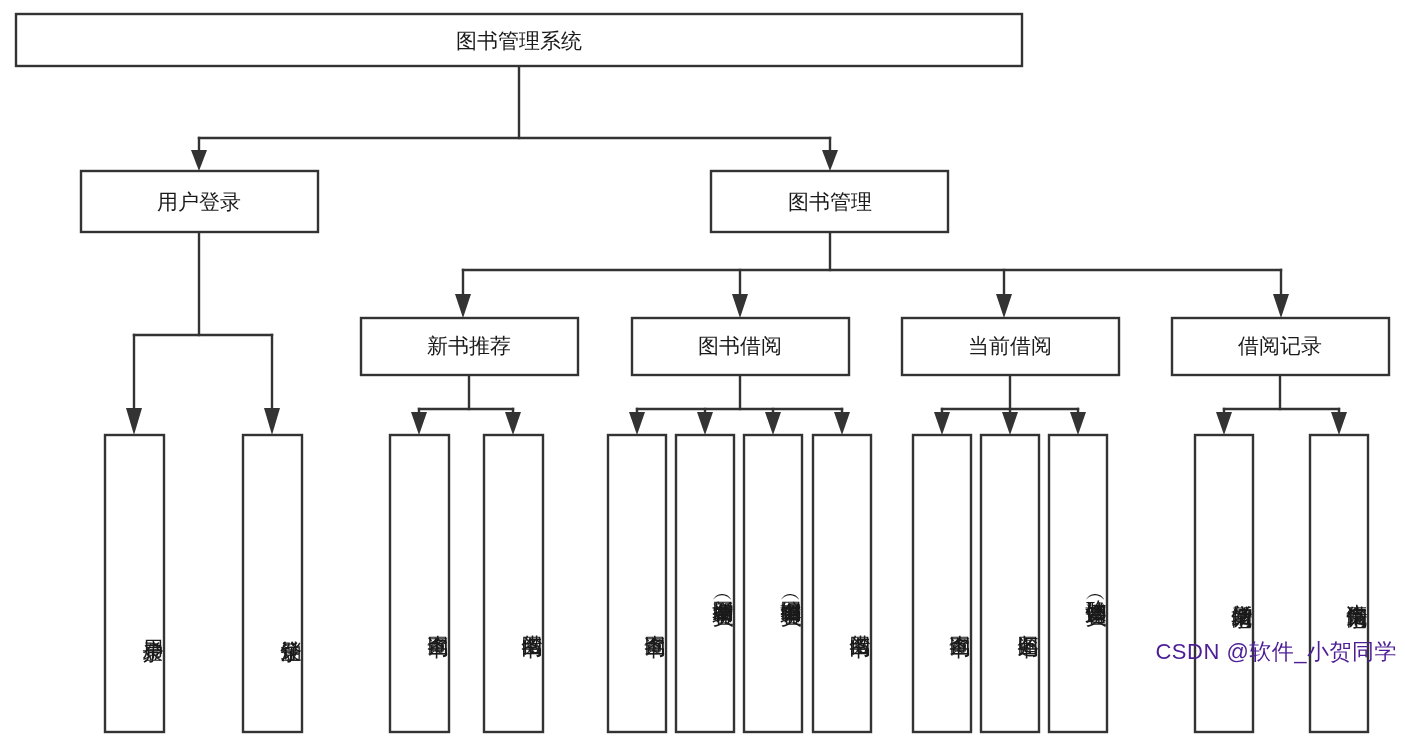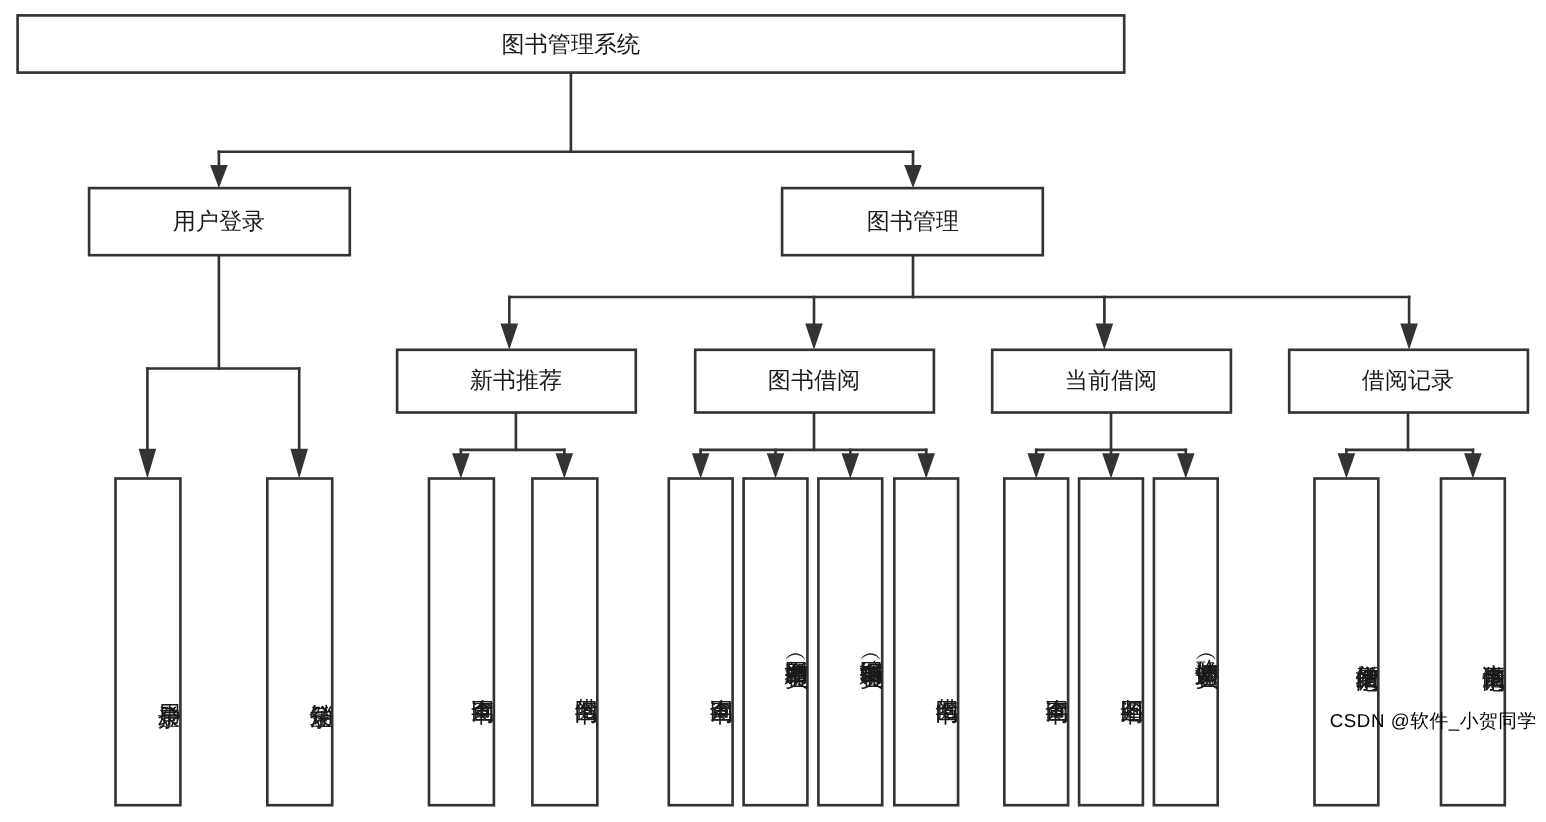--- a/index.html
+++ b/index.html
@@ -64,22 +64,22 @@
     pointer-events: none;
     display: flex;
     align-items: flex-start;
     justify-content: center;
   }
   .watermark {
     position: absolute;
     right: 8px;
     bottom: 8px;
     font-family: "Liberation Sans", "DejaVu Sans", sans-serif;
-    font-size: 17px;
-    color: #000000;
+    font-size: 22px;
+    color: #4c1d95;
     letter-spacing: 0.5px;
     user-select: none;
   }
 </style>
 </head>
 <body>
 
 <div id="diagram-root">
 
   <svg class="tree-canvas" viewBox="0 0 1405 747">

